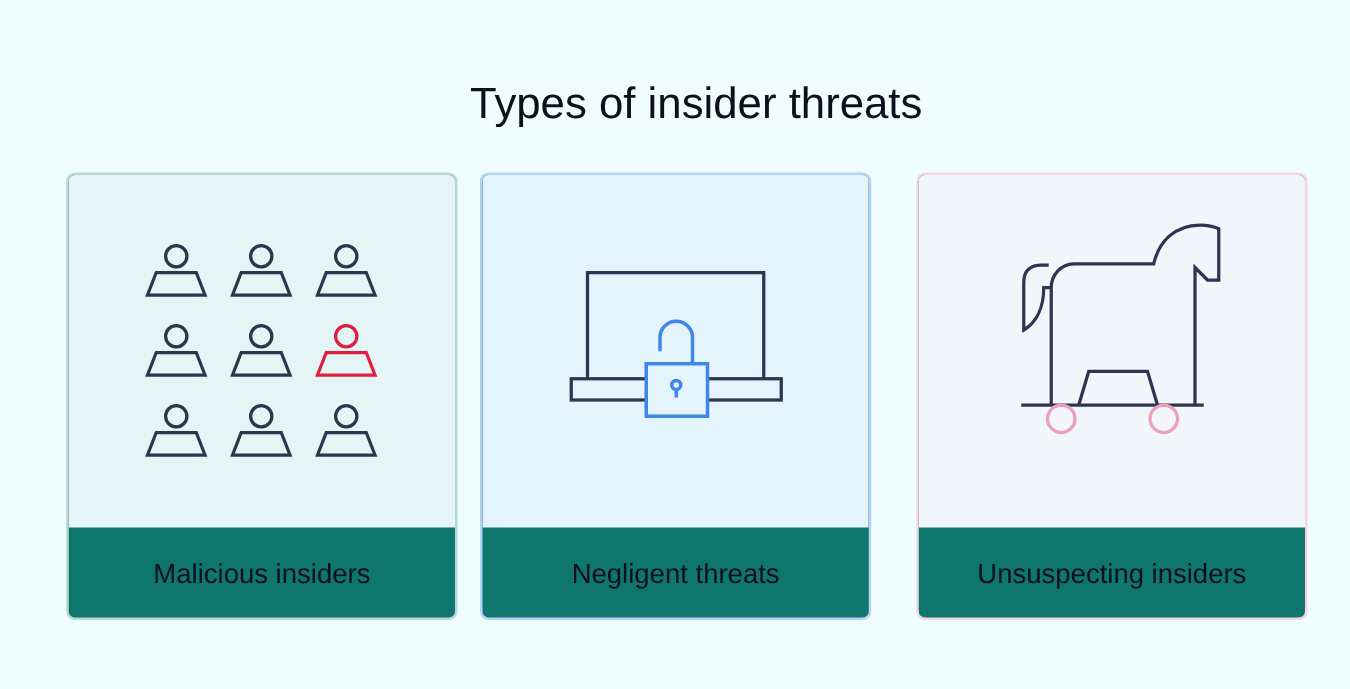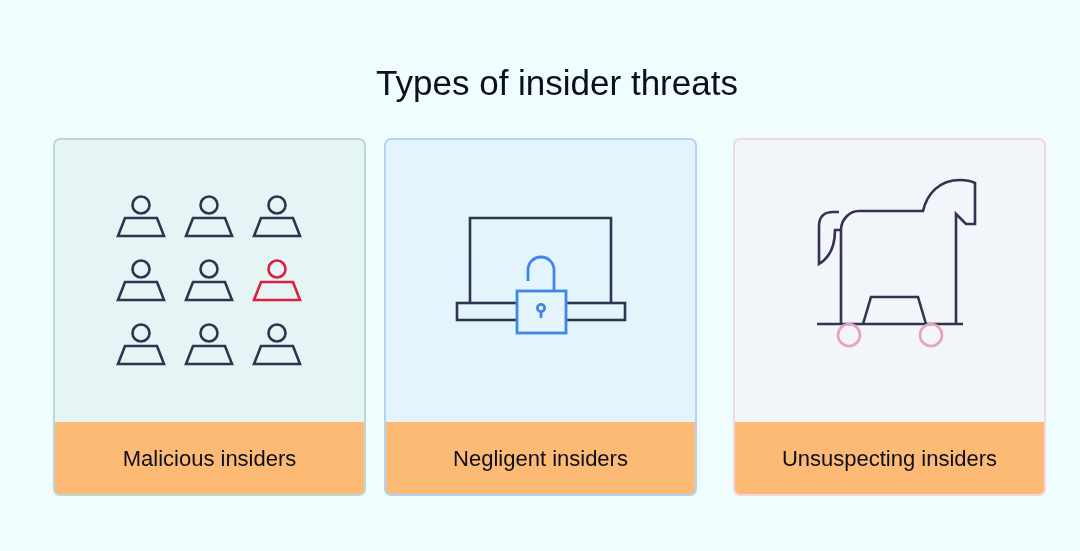--- a/index.html
+++ b/index.html
@@ -30,21 +30,21 @@
     }
     .card {
       position: absolute;
       top: 138px;
       width: 313px;
       height: 358px;
       box-sizing: border-box;
       border-radius: 7px;
       border: 2px solid;
       overflow: hidden;
-      background: #fdba74;
+      background: #0f766e;
     }
     .card-1 { left: 53px; border-color: #b9d8d5; }
     .card-2 { left: 384px; border-color: #b4d2f1; }
     .card-3 { left: 733px; border-color: #f3d7e2; }
     .card-illustration {
       position: absolute;
       left: 0;
       top: 0;
       width: 100%;
       height: 282px;
@@ -133,21 +133,21 @@
           <rect x="71" y="163" width="168" height="17"></rect>
         </g>
         <g fill="none" stroke="#3f86e8" stroke-width="2.8">
           <path d="M142 141 V130 A13 13 0 0 1 168 130 V150"></path>
           <rect x="131" y="151" width="49" height="42" fill="#e3f4fd"></rect>
           <circle cx="155" cy="168" r="3.6"></circle>
           <path d="M155 172 V178"></path>
         </g>
       </svg>
     </div>
-    <div class="card-label">Negligent insiders</div>
+    <div class="card-label">Negligent threats</div>
   </div>
 
   <div class="card card-3">
     <div class="card-illustration">
       <svg width="309" height="282" viewBox="0 0 309 282">
         <g fill="none" stroke="#2e3550" stroke-width="2.6" stroke-linejoin="miter">
 
           <path d="M104 72 H98 C90 72 84 76 84 86 V124 C94 118 100 106 100 90 H106"></path>
 
           <path d="M106 184 V90 C106 80 114 71 124 71 H188 C192 54 204 40 225 40 C232 40 236 41 240 43 V84 H231 L221 74 V184"></path>

